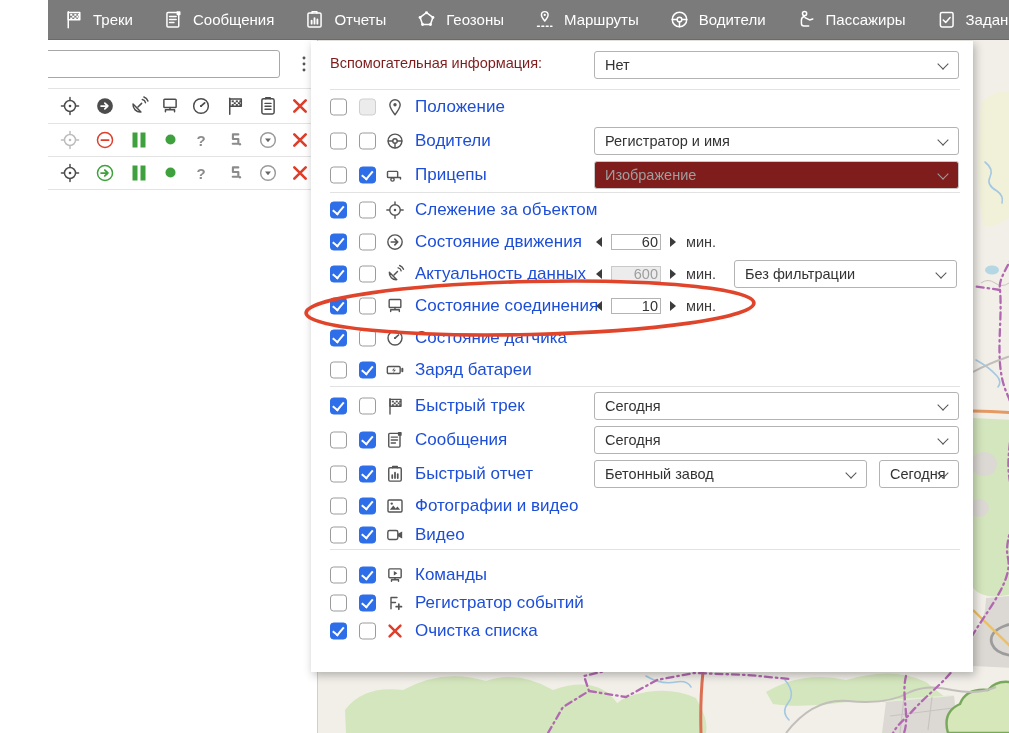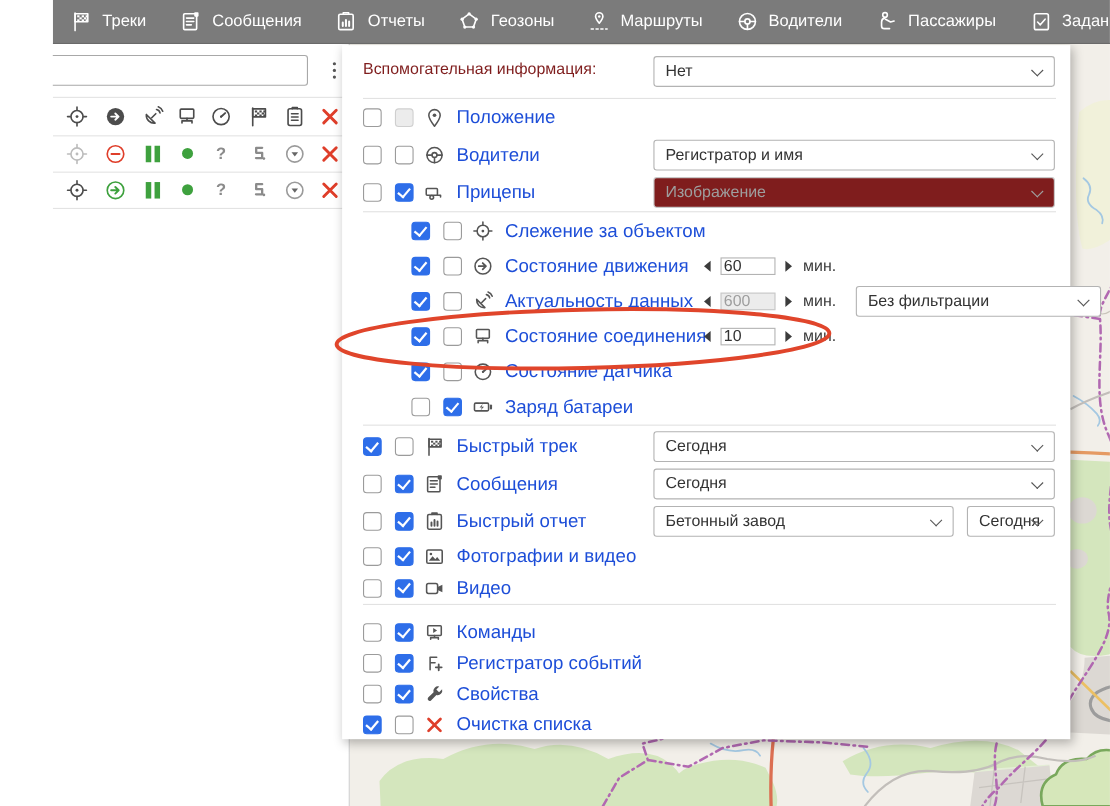--- a/index.html
+++ b/index.html
@@ -52,21 +52,21 @@
   .dot{display:block;width:10px;height:10px;border-radius:50%;background:#3ea13e;margin:5px auto;}
   .q{display:block;text-align:center;font-size:15px;font-weight:bold;color:#8b8b8b;line-height:21px;}
   
   #panel{position:absolute;left:263px;top:41px;width:662px;height:631px;background:#fff;z-index:20;
          box-shadow:2px 3px 9px rgba(0,0,0,.28);box-sizing:border-box;}
   .aux-row{position:relative;height:49px;}
   .aux-row::after{content:"";position:absolute;bottom:0;left:19px;right:13px;height:1px;background:#e2e2e2;}
   .aux-label{position:absolute;left:19px;top:14px;font-size:14.5px;color:#7f1d1d;}
   .section{position:relative;}
   .section + .section::before{content:"";position:absolute;top:0;left:19px;right:13px;height:1px;background:#e2e2e2;}
-  .s1 .p-row{height:34px;} .s2{padding-top:2px;padding-left:44px;} .s2 .p-row{height:32px;}
+  .s1 .p-row{height:34px;} .s2{padding-top:2px;} .s2 .p-row{height:32px;}
   .s3{padding-top:3px;} .s3 .p-row{height:34px;} .s3 .p-row.noctl{height:29px;}
   .s4{padding-top:12px;} .s4 .p-row{height:28px;}
   .p-row{position:relative;}
   .cb{position:absolute;top:50%;transform:translateY(-50%);width:17px;height:17px;border:1.5px solid #9b9b9b;
       border-radius:3.5px;background:#fff;box-sizing:border-box;cursor:pointer;}
   .cb.on{background:var(--accent);border-color:var(--accent);}
   .cb.on::after{content:"";position:absolute;left:4.2px;top:0.8px;width:4.6px;height:8.6px;
       border:solid #fff;border-width:0 2.4px 2.4px 0;transform:rotate(40deg);}
   .cb.dis{background:#ececec;border-color:#cfcfcf;cursor:default;}
   .cb1{left:19px;} .cb2{left:48px;}
@@ -78,21 +78,21 @@
   .aux-select{left:283px;top:10px;transform:none;width:365px;}
   .sel-text{position:absolute;left:10px;top:0;line-height:26px;font-size:14.5px;color:#333;white-space:nowrap;}
   .chev{position:absolute;right:11px;top:8px;width:7px;height:7px;border-right:1.7px solid #555;
         border-bottom:1.7px solid #555;transform:rotate(45deg);}
   .select.dis{background:#7f1d1d;border-color:#c9c9c9;}
   .select.dis .sel-text{color:#9e9e9e;} .select.dis .chev{border-color:#9e9e9e;}
   .stepper{position:absolute;left:285px;top:50%;transform:translateY(-50%);display:flex;align-items:center;height:28px;}
   .arr{width:0;height:0;border-top:5px solid transparent;border-bottom:5px solid transparent;cursor:pointer;}
   .arr-l{border-right:6.5px solid #3c3c3c;}
   .arr-r{border-left:6.5px solid #3c3c3c;}
-  .stepval{width:50px;height:16px;margin:0 9px;border:1px solid #b3b3b3;border-radius:0;text-align:left;
+  .stepval{width:50px;height:16px;margin:0 9px;border:1px solid #b3b3b3;border-radius:0;text-align:right;
            font-size:14.5px;color:#333;box-sizing:border-box;outline:none;font-family:"Liberation Sans",sans-serif;}
   .stepval.dis{background:#ececec;border-color:#c9c9c9;color:#9e9e9e;}
   .unit{margin-left:10px;font-size:14.5px;color:#3c3c3c;}
   
   #annot{position:absolute;left:0;top:0;width:1009px;height:733px;z-index:40;pointer-events:none;}
 </style>
 </head>
 <body>
 
 <div id="app" style="--accent: #2e6ee9; --land: #f2efe9; --forest: #d4e6bd; --urban: #dcd8d3; --water: #a4c8e2; --boundary: #b168b1; --road-orange: #e59a63; --road-red: #dc6f52;">
@@ -587,28 +587,20 @@
           <div class="p-row noctl">
             <span class="cb cb1  "></span>
             <span class="cb cb2 on "></span>
             <span class="row-ic "><svg viewBox="0 0 24 24" fill="none" stroke="currentColor" stroke-width="1.7" stroke-linecap="round" stroke-linejoin="round">
                 <path d="M7.2 19V5.4h7.2 M7.2 11.4h5.4"></path>
                 <path d="M13.4 16.4h6.4 M16.6 13.2v6.4" stroke-width="2"></path>
               </svg></span>
             <span class="row-label">Регистратор событий</span>
           </div>
           <div class="p-row noctl">
-            <span class="cb cb1  "></span>
-            <span class="cb cb2 on "></span>
-            <span class="row-ic "><svg viewBox="0 0 24 24" fill="none" stroke="currentColor" stroke-width="1.7" stroke-linecap="round" stroke-linejoin="round">
-                <path d="M20.3 6.8a5 5 0 0 1-6.2 6.2l-5.9 5.9a2.2 2.2 0 0 1-3.1-3.1l5.9-5.9a5 5 0 0 1 6.2-6.2L14 7l3 3z" fill="currentColor" stroke="none"></path>
-              </svg></span>
-            <span class="row-label">Свойства</span>
-          </div>
-          <div class="p-row noctl">
             <span class="cb cb1 on "></span>
             <span class="cb cb2  "></span>
             <span class="row-ic c-red"><svg viewBox="0 0 24 24" fill="none" stroke="currentColor" stroke-width="1.7" stroke-linecap="round" stroke-linejoin="round">
                 <path d="M5.5 5.5 18.5 18.5 M18.5 5.5 5.5 18.5" stroke-width="3"></path>
               </svg></span>
             <span class="row-label">Очистка списка</span>
           </div>
         </div>
       </div>
   </section>

